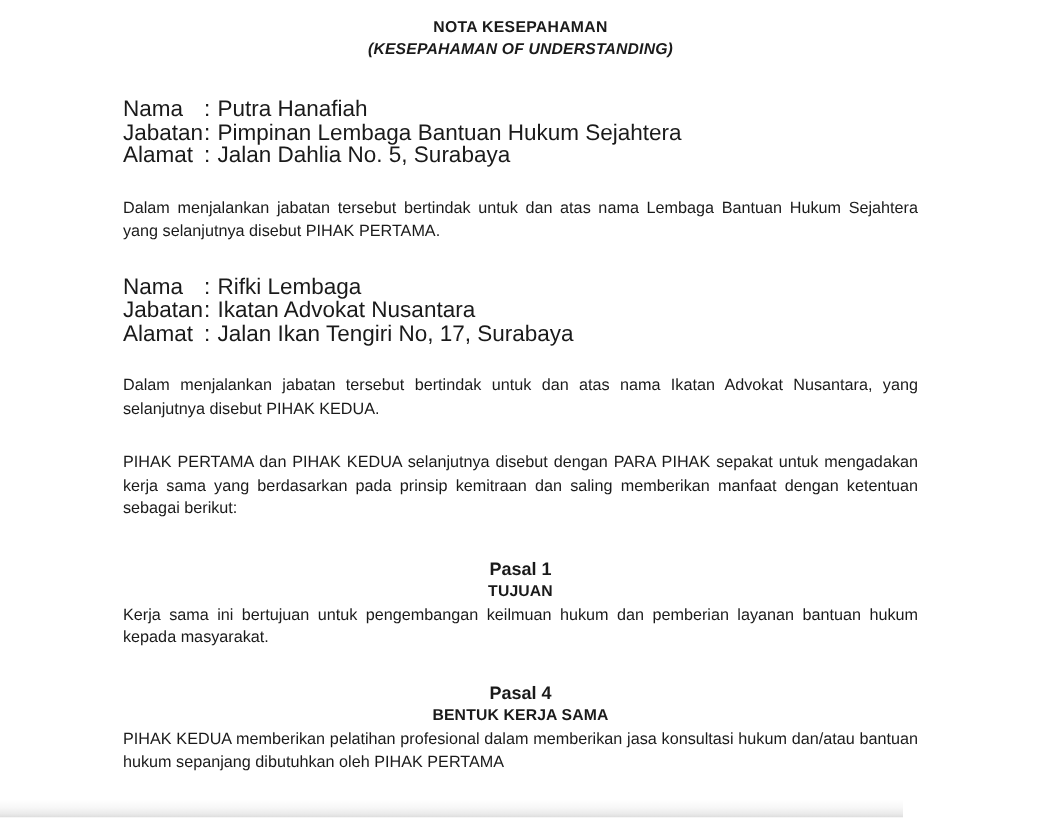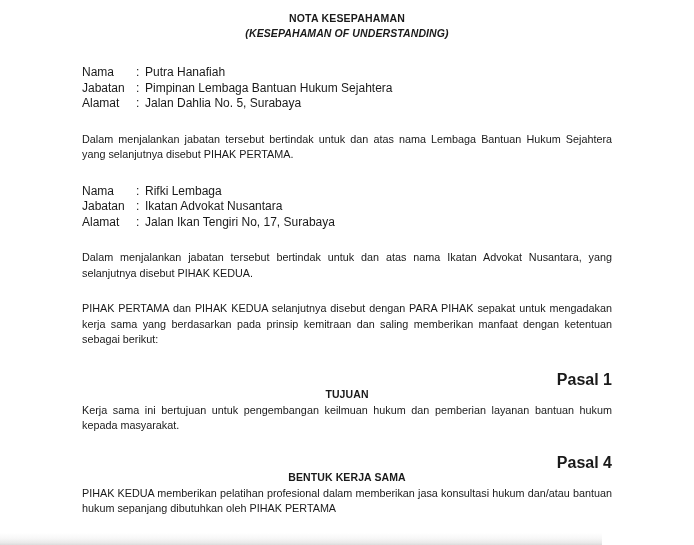--- a/index.html
+++ b/index.html
@@ -64,21 +64,21 @@
     font-size: 11px;
     margin: 0;
     padding-top: 20px;
     line-height: 15px;
     letter-spacing: -0.05px;
   }
 
   .party-block {
     margin: 0;
     padding-top: 24px;
-    font-size: 12px;
+    font-size: 15px;
     line-height: 15.5px;
   }
   .party-block.second {
     padding-top: 21px;
   }
 
   .party-row {
     display: flex;
     white-space: nowrap;
   }
@@ -101,23 +101,23 @@
     margin: 0;
     padding-top: 20px;
   }
 
   .pasal-group {
     padding-top: 21px;
   }
   .pasal-group.p1 { padding-top: 24px; }
 
   .pasal-num {
-    text-align: right;
-    font-weight: bold;
-    font-size: 16px;
+    text-align: center;
+    font-weight: bold;
+    font-size: 12px;
     line-height: 15px;
     margin: 0;
   }
   .pasal-name {
     text-align: center;
     font-weight: bold;
     font-size: 10.5px;
     line-height: 15px;
     margin: 0;
     letter-spacing: 0.1px;

